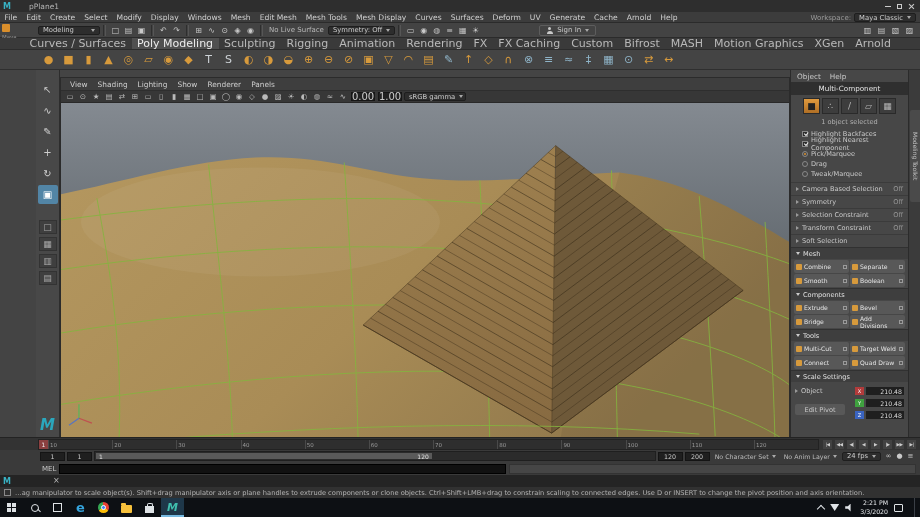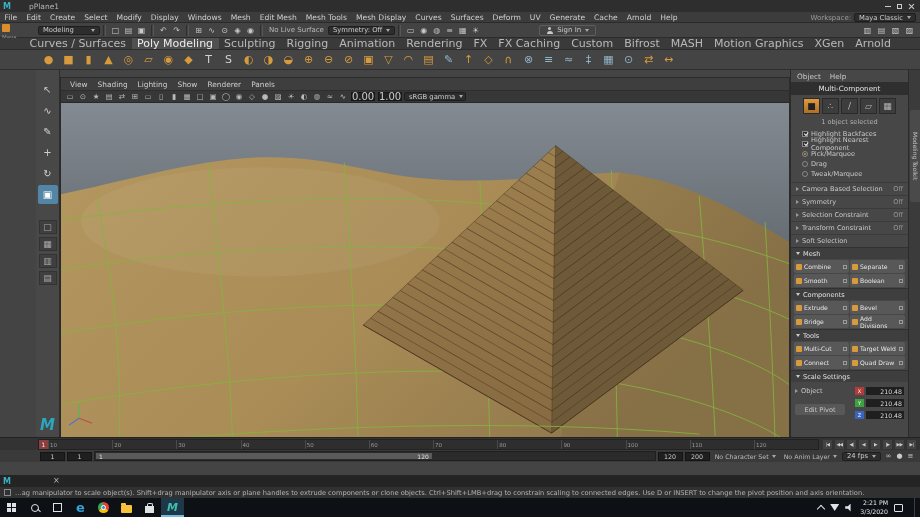--- a/index.html
+++ b/index.html
@@ -689,20 +689,25 @@
         <i class="caret"></i>
       </div>
     <div style="display:flex">
 
     <div class="rs-icon">∞</div>
         <div class="rs-icon">●</div>
         <div class="rs-icon">≡</div>
       </div>
   </div>
 
+  <div class="row" id="cmdline">
+    <span id="mel-label">MEL</span>
+    <div id="cmd-input"></div>
+    <div id="cmd-result"></div>
+  </div>
 
   <div class="row" id="dockbar">
     <span id="dock-m">M</span>
     <span id="dock-close">×</span>
   </div>
 
   <div class="row" id="helpline">
     <span class="hl-icon"></span>
     <span>…ag manipulator to scale object(s). Shift+drag manipulator axis or plane handles to extrude components or clone objects. Ctrl+Shift+LMB+drag to constrain scaling to connected edges. Use D or INSERT to change the pivot position and axis orientation.</span>
   </div>

